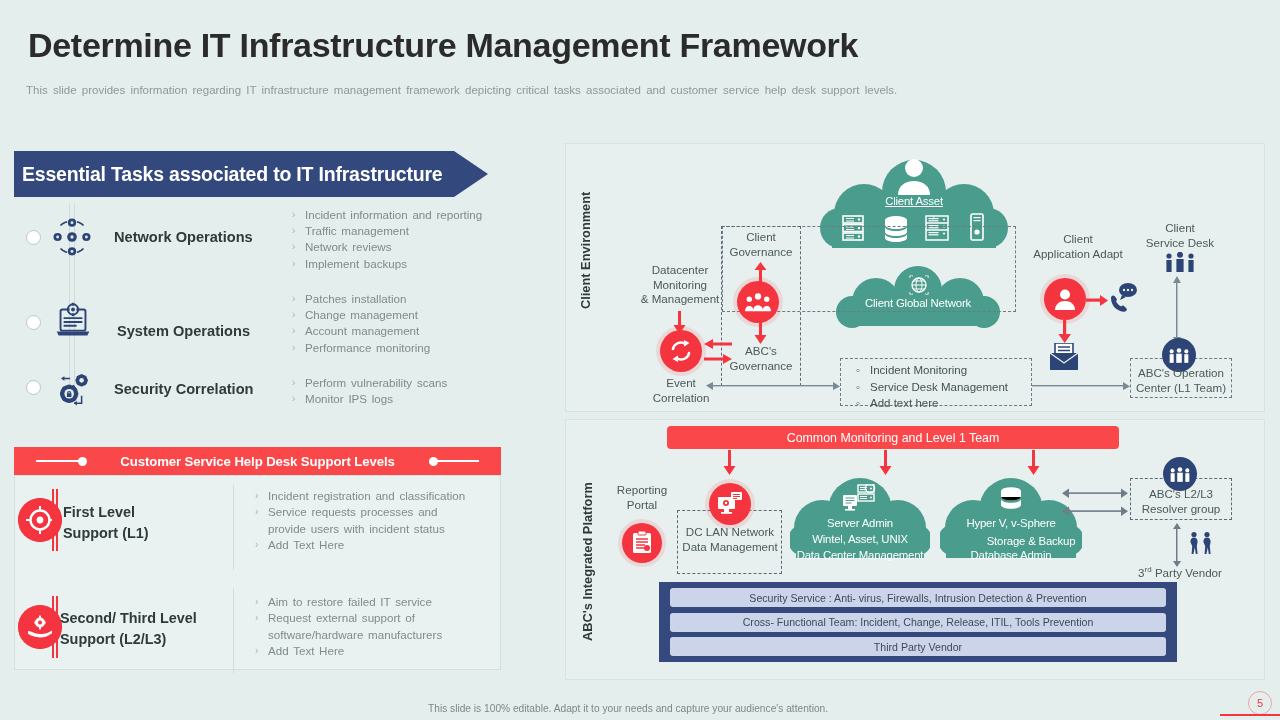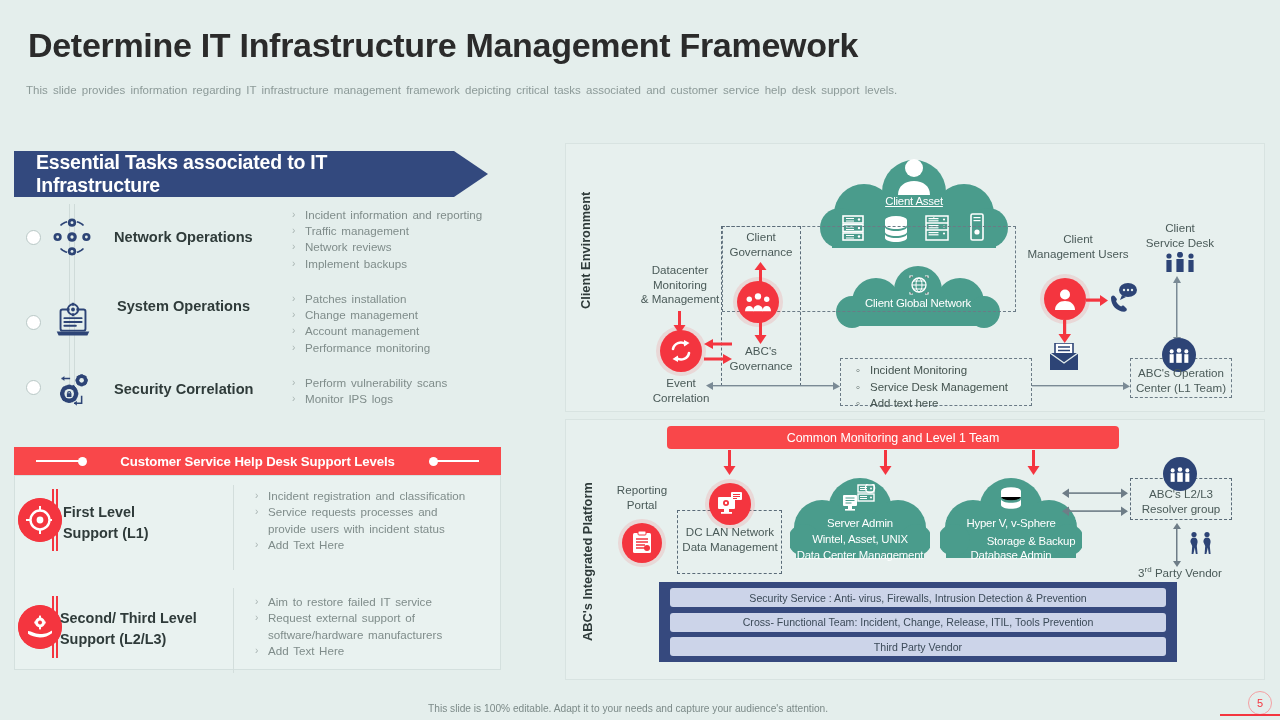--- a/index.html
+++ b/index.html
@@ -22,21 +22,21 @@
     font-size: 11.5px; color: #8c9a98; word-spacing: 2px;
   }
 
   
   .etask-banner {
     position: absolute; left: 14px; top: 151px; width: 440px; height: 46px;
     background: #33497e; color: #fff;
     display: flex; align-items: center;
   }
   .etask-banner .lbl {
-    padding-left: 22px; font-size: 19.5px; font-weight: bold; letter-spacing: -0.2px;
+    padding-left: 8px; font-size: 19.5px; font-weight: bold; letter-spacing: -0.2px;
   }
   .etask-banner .arrow {
     position: absolute; left: 440px; top: 0; width: 0; height: 0;
     border-top: 23px solid transparent; border-bottom: 23px solid transparent;
     border-left: 34px solid #33497e;
   }
   .vline { position: absolute; left: 69px; top: 204px; width: 1px; height: 190px; background: #cfdbd9; }
   .vline2 { position: absolute; left: 74px; top: 204px; width: 1px; height: 190px; background: #cfdbd9; }
   .bullet-circle {
     position: absolute; width: 15px; height: 15px; border-radius: 50%;
@@ -228,21 +228,21 @@
       <circle cx="24" cy="12" r="5.4" fill="#e4eeec" stroke="#2d4476" stroke-width="2"></circle>
       <circle cx="24" cy="12" r="2" fill="#2d4476"></circle>
       <g fill="#2d4476">
           <rect x="22.8" y="5" width="2.4" height="3"></rect>
           <rect x="22.8" y="16" width="2.4" height="3"></rect>
           <rect x="17.5" y="10.8" width="3" height="2.4"></rect>
           <rect x="27.5" y="10.8" width="3" height="2.4"></rect>
         </g>
     </svg>
   </div>
-  <div class="task-name" style="left:117px; top:298px;">System Operations</div>
+  <div class="task-name" style="left:117px; top:323px;">System Operations</div>
   <div class="task-subs" style="left:292px; top:291px;">
     <div class="sub-line">
         <span class="chev">›</span>
         <span>Patches installation</span>
       </div>
     <div class="sub-line">
         <span class="chev">›</span>
         <span>Change  management</span>
       </div>
     <div class="sub-line">
@@ -600,21 +600,21 @@
 
   <div class="arrow-gray" style="left:1032px; top:377px;">
     <svg width="98" height="10">
         <rect x="0" y="4" width="91" height="1.4" fill="#7a8a95"></rect>
         <path d="M91 1v8l7-3.4z" fill="#7a8a95"></path>
       </svg>
   </div>
 
   <div class="plain-label" style="left:1022px; top:232px; width:112px;">
     <div>Client</div>
-    <div>Management Users</div>
+    <div>Application Adapt</div>
   </div>
   <div class="redcircle" style="left:1044px; top:278px; width:42px; height:42px;">
     <svg width="24" height="24" viewBox="0 0 24 24">
         <circle cx="12" cy="7.5" r="5" fill="#fff"></circle>
         <path d="M2 23c0-5.6 4.4-9 10-9s10 3.4 10 9z" fill="#fff"></path>
       </svg>
   </div>
   <div class="arrow-red" style="left:1086px; top:292px;">
     <svg width="22" height="12">
         <rect x="0" y="4.5" width="14" height="3.2" fill="#f4353f"></rect>

